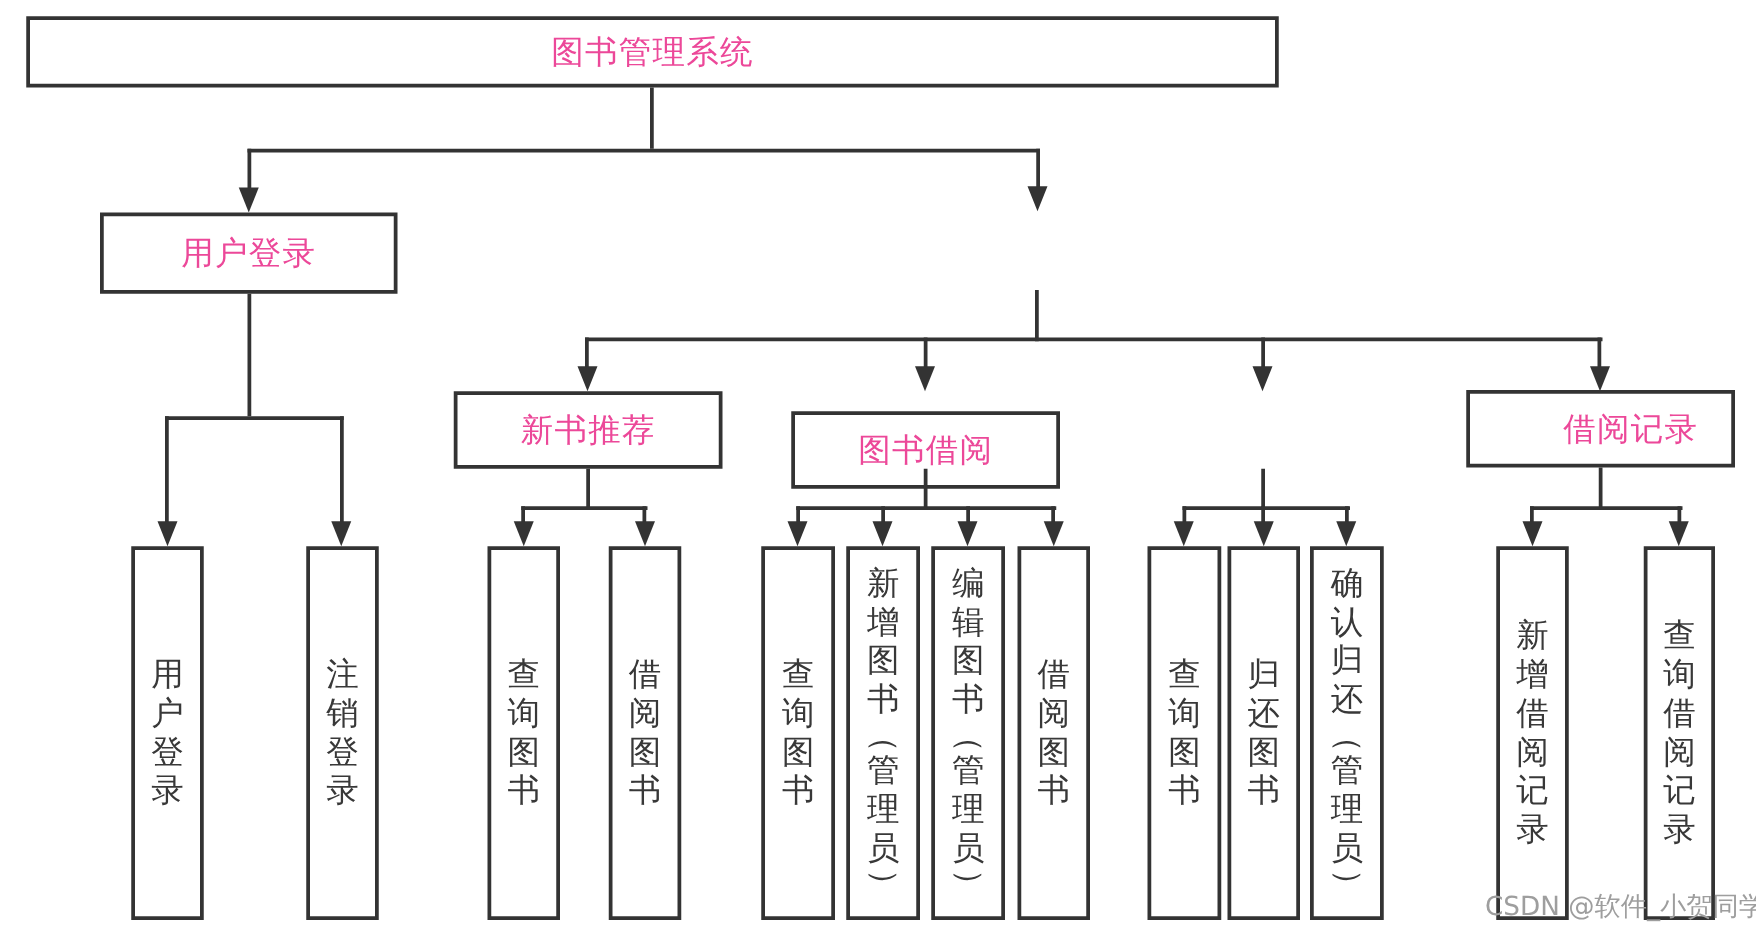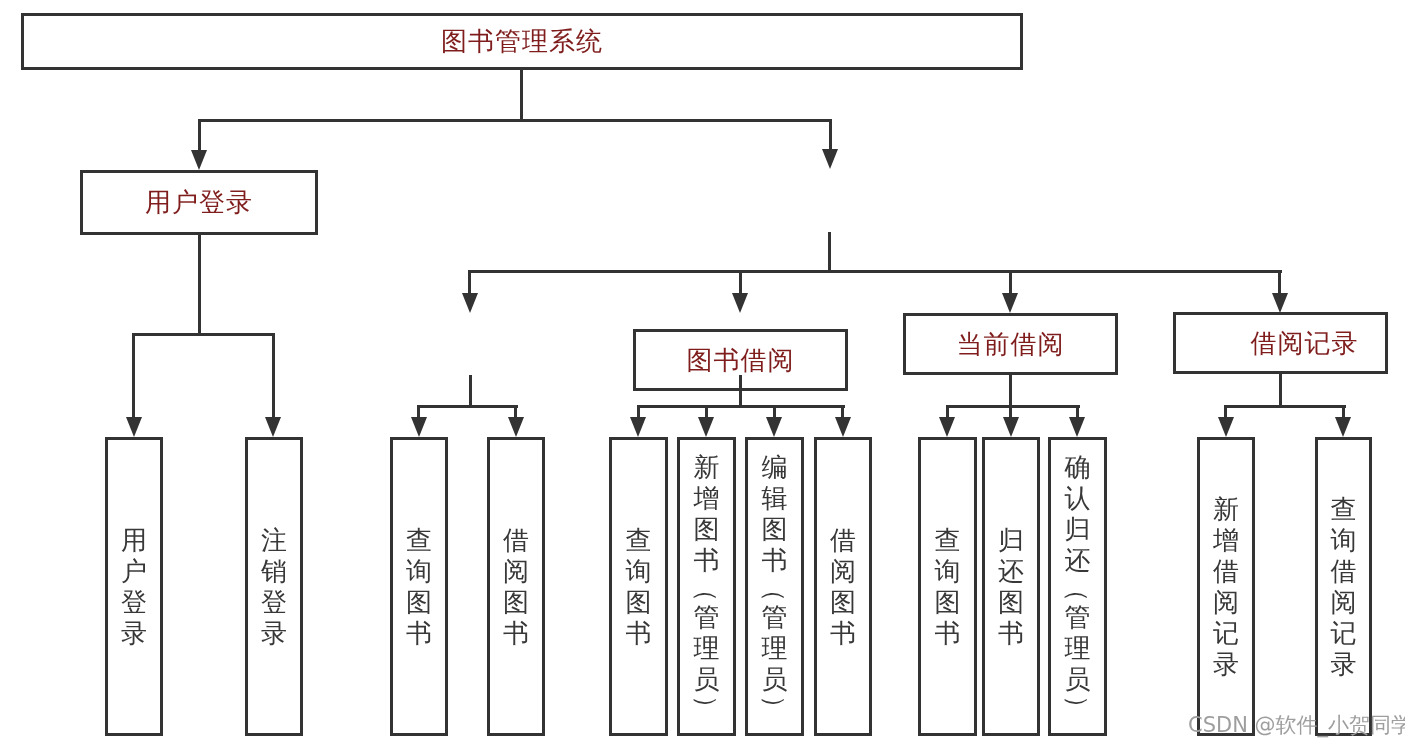--- a/index.html
+++ b/index.html
@@ -17,21 +17,21 @@
     border: 3px solid #333333;
     background: #ffffff;
   }
   .hlabel {
     display: flex;
     align-items: center;
     justify-content: center;
     width: 100%;
     height: 100%;
     font-size: 26px;
-    color: #7f1d1d;
+    color: #ec4899;
     letter-spacing: 1px;
     white-space: nowrap;
   }
   .vtext {
     display: flex;
     flex-direction: column;
     align-items: center;
     justify-content: center;
     width: 100%;
     height: 100%;
@@ -105,25 +105,25 @@
   <div class="hline" style="left:468px; top:270px; width:814px;"></div>
   <div class="vline" style="left:468px; top:270px; height:26px;"></div>
   <div class="arrowhead" style="left:462px; top:293px;"></div>
   <div class="vline" style="left:739px; top:270px; height:26px;"></div>
   <div class="arrowhead" style="left:732px; top:293px;"></div>
   <div class="vline" style="left:1009px; top:270px; height:26px;"></div>
   <div class="arrowhead" style="left:1002px; top:293px;"></div>
   <div class="vline" style="left:1278px; top:270px; height:26px;"></div>
   <div class="arrowhead" style="left:1272px; top:293px;"></div>
 
+  <div class="node" style="left:363px; top:313px; width:215px; height:62px;">
+    <div class="hlabel">新书推荐</div>
+  </div>
   <div class="node" style="left:633px; top:313px; width:215px; height:62px;margin-top:16px;">
     <div class="hlabel">图书借阅</div>
-  </div>
-  <div class="node" style="left:903px; top:313px; width:215px; height:62px;">
-    <div class="hlabel">当前借阅</div>
   </div>
   <div class="node" style="left:1173px; top:312px; width:215px; height:62px;padding-left:48px;">
     <div class="hlabel">借阅记录</div>
   </div>
 
   <div class="vline" style="left:469px; top:375px; height:32px;"></div>
   <div class="hline" style="left:417px; top:405px; width:101px;"></div>
   <div class="vline" style="left:417px; top:405px; height:14px;"></div>
   <div class="arrowhead" style="left:411px; top:417px;"></div>
   <div class="vline" style="left:514px; top:405px; height:14px;"></div>

